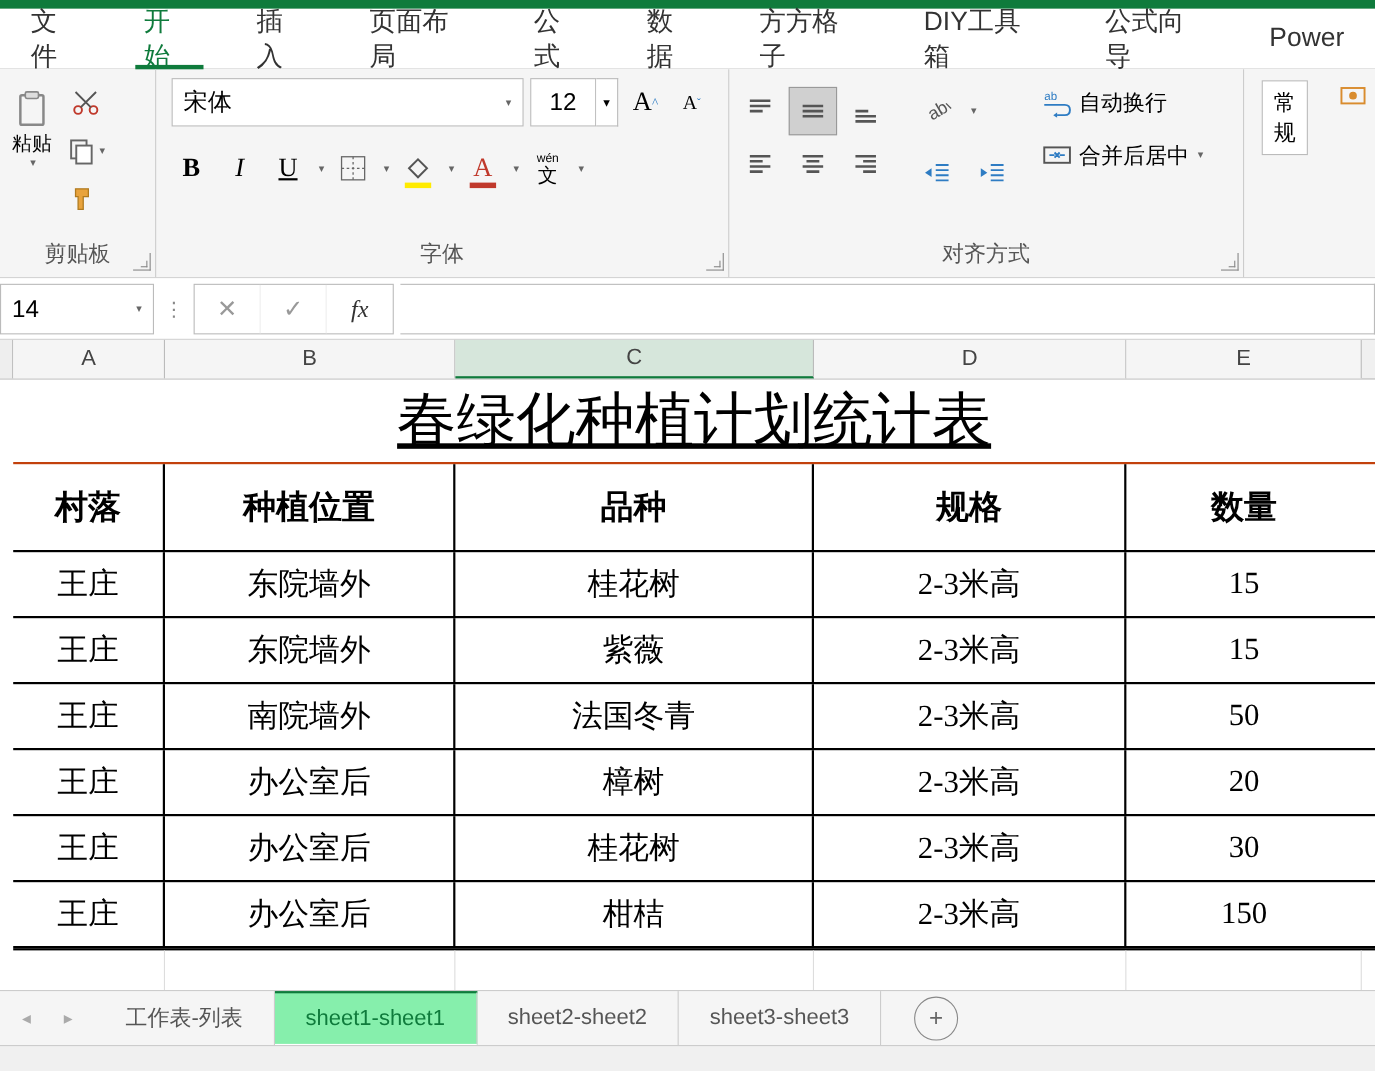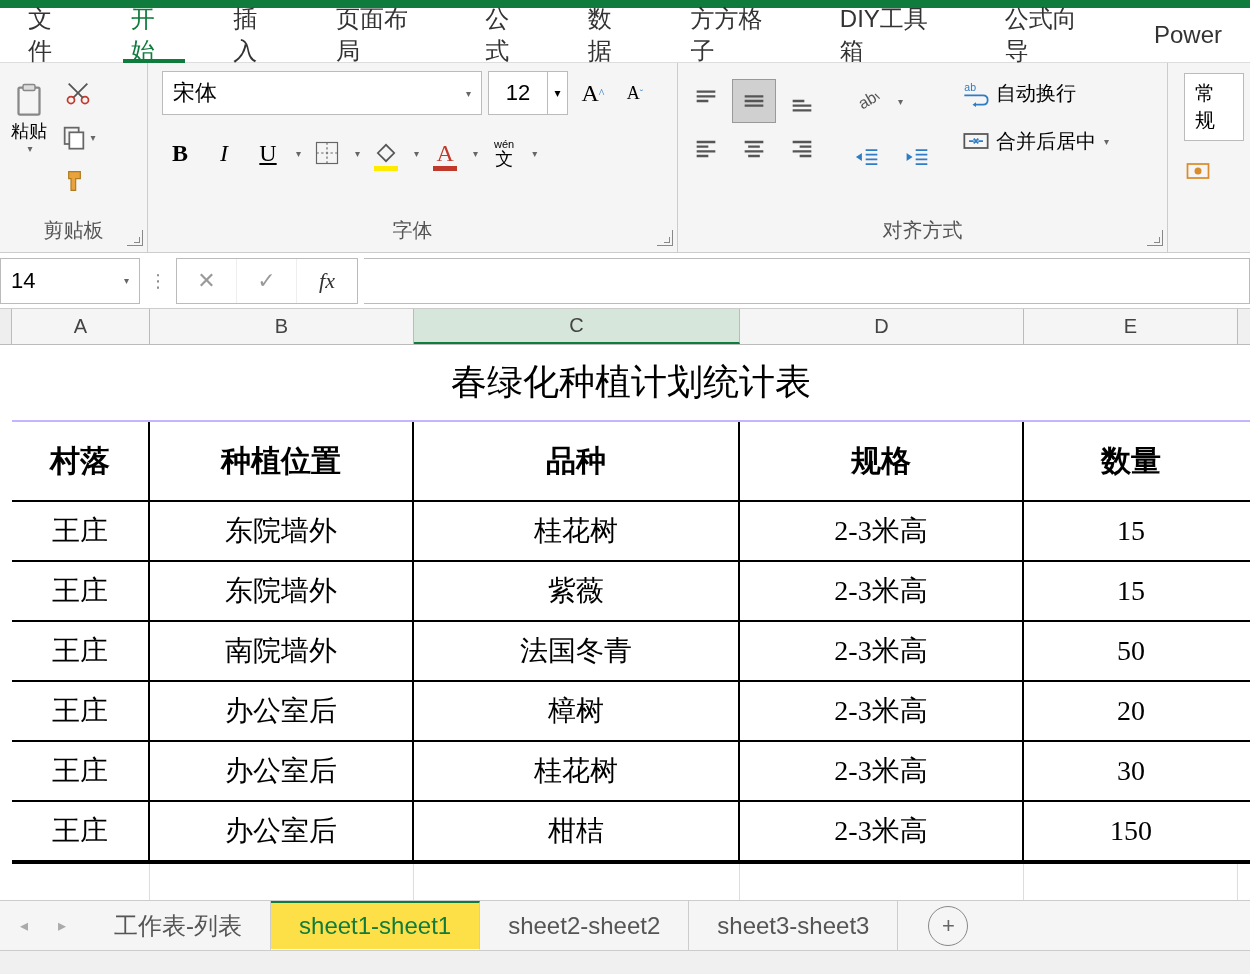--- a/index.html
+++ b/index.html
@@ -58,34 +58,34 @@
 .fx-input { flex: 1; height: 46px; border: 1px solid #bbb; border-left: none; padding: 0 10px; font-size: 20px; }
 
 
 .col-headers { height: 36px; display: flex; background: #f0f0f0; border-bottom: 1px solid #bbb; }
 .corner { width: 12px; border-right: 1px solid #bbb; background: #eee; }
 .col-h { border-right: 1px solid #bbb; display: flex; align-items: center; justify-content: center; font-size: 20px; color: #444; background: #f5f5f5; }
 .col-h.sel { background: #d6e6db; border-bottom: 2px solid #0f7b3c; }
 
 
 .grid { position: relative; }
-.sheet-title { height: 77px; border-bottom: 2px solid #c4b5fd; display: flex; align-items: center; justify-content: center; font-size: 36px; font-family: SimSun, serif; margin-left: 12px; }
+.sheet-title { height: 77px; border-bottom: 2px solid #c2410c; display: flex; align-items: center; justify-content: center; font-size: 54px; font-family: SimSun, serif; margin-left: 12px; text-decoration: underline; }
 .data-row { height: 60px; display: flex; border-bottom: 2px solid #000; margin-left: 12px; }
 .data-row.header { height: 80px; font-weight: bold; }
 .cell { border-right: 2px solid #000; display: flex; align-items: center; justify-content: center; font-size: 30px; font-family: SimSun, serif; }
 .data-row.body .cell { font-size: 28px; }
 .row-empty { height: 44px; display: flex; margin-left: 12px; }
 .row-empty .ecell { border-right: 1px solid #ddd; border-bottom: 1px solid #ddd; }
 .row-sep { height: 2px; background: #000; margin-left: 12px; }
 
 
 .sheet-tabbar { position: absolute; bottom: 24px; left: 0; right: 0; height: 50px; background: #f5f5f5; border-top: 1px solid #ccc; display: flex; align-items: center; }
 .nav-arrows { display: flex; gap: 30px; padding: 0 20px; color: #aaa; font-size: 16px; }
-.sheet-tab { padding: 0 28px; height: 100%; display: flex; align-items: center; font-size: 24px; color: #555; border-right: 1px solid #ccc; cursor: pointer; }
-.sheet-tab.active { background: #fde047; border-top: 2px solid #0f7b3c; color: #0f7b3c; border-bottom: 1px solid #fff; }
+.sheet-tab { padding: 0 28px; height: 100%; display: flex; align-items: center; font-size: 20px; color: #555; border-right: 1px solid #ccc; cursor: pointer; }
+.sheet-tab.active { background: #86efac; border-top: 2px solid #0f7b3c; color: #0f7b3c; border-bottom: 1px solid #fff; }
 .add-sheet { width: 40px; height: 40px; border: 1.5px solid #888; border-radius: 50%; display: flex; align-items: center; justify-content: center; font-size: 22px; color: #666; margin-left: 30px; cursor: pointer; }
 .statusbar { position: absolute; bottom: 0; left: 0; right: 0; height: 24px; background: #f0f0f0; border-top: 1px solid #ccc; }
 
 
 .icon-svg { width: 28px; height: 28px; }
 .icon-lg { width: 36px; height: 36px; }
 
 
 .w-a { width: 138px; }
 .w-b { width: 264px; }
@@ -282,21 +282,21 @@
           <span class="dd-arrow">▾</span>
         </div>
       </div>
     </div>
     <div class="ribbon-group-label">对齐方式</div>
     <div class="dialog-launcher"></div>
   </div>
 
   <div class="ribbon-group" style="flex:1;border-right:none">
     <div class="ribbon-group-body" style="padding-left:10px">
-      <div style="display:flex;flex-direction:column;gap:16px">
+      <div style="display:flex;flex-direction:row;gap:27px">
         <div style="border:1px solid #bbb;background:#fff;padding:6px 10px;font-size:20px;display:flex;align-items:center">
           <span>常规</span>
         </div>
         <div style="display:flex;gap:6px">
           <svg class="icon-svg" viewBox="0 0 24 24">
               <rect x="3" y="6" width="18" height="12" fill="none" stroke="#d98c2e" stroke-width="1.5"></rect>
               <circle cx="12" cy="12" r="3" fill="#d98c2e"></circle>
             </svg>
         </div>
       </div>

